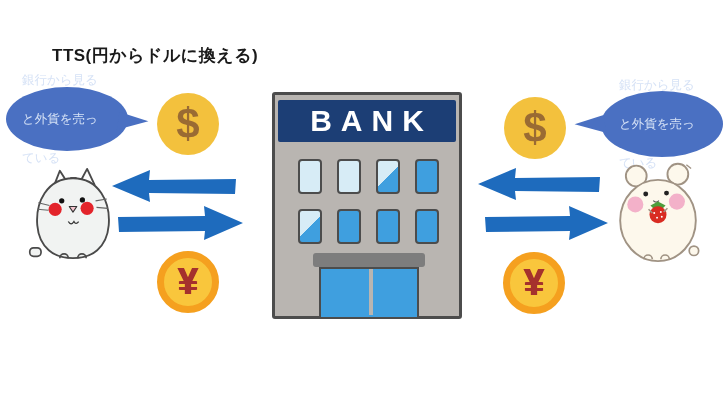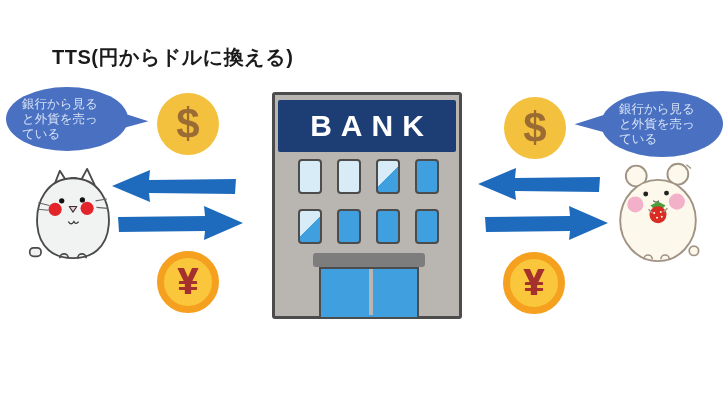--- a/index.html
+++ b/index.html
@@ -16,27 +16,27 @@
     --window-light:#d7ecf6;
     --window-blue:#3f9fdf;
     --outline:#4c4c4c;
     --title-black:#1a1a1a;
   }
   *{margin:0;padding:0;box-sizing:border-box;}
   html,body{background:#fff;}
   body{font-family:"Liberation Sans", sans-serif;}
   .stage{position:relative;width:725px;height:408px;background:#ffffff;overflow:hidden;}
 
-  .title{position:absolute;font-size:20px;font-weight:bold;color:var(--title-black);letter-spacing:0.5px;white-space:nowrap;}
+  .title{position:absolute;font-size:17px;font-weight:bold;color:var(--title-black);letter-spacing:0.5px;white-space:nowrap;}
   .title-left{left:52px;top:44px;}
   .title-right{left:424px;top:44px;}
 
   
   .bubble{position:absolute;background:var(--bubble-blue);border-radius:50%;color:var(--bubble-text);
-          font-size:12.5px;line-height:15px;display:flex;flex-direction:column;justify-content:center;}
+          font-size:12.5px;line-height:15px;display:flex;flex-direction:column;justify-content:center;gap:24px;}
   .bubble-left{left:6px;top:87px;width:122px;height:64px;padding-left:16px;}
   .bubble-right{left:601px;top:91px;width:122px;height:66px;padding-left:18px;}
   .bubble-tail{position:absolute;width:0;height:0;}
   .tail-left{left:118px;top:114px;border-left:30px solid var(--bubble-blue);
              border-top:5px solid transparent;border-bottom:13px solid transparent;transform:rotate(8deg);}
   .tail-right{left:575px;top:117px;border-right:30px solid var(--bubble-blue);
               border-top:5px solid transparent;border-bottom:13px solid transparent;transform:rotate(-8deg);}
 
   
   .coin{position:absolute;width:62px;height:62px;border-radius:50%;display:flex;align-items:center;justify-content:center;}
@@ -49,21 +49,21 @@
   .yen-left{left:157px;top:251px;}
   .dollar-right{left:504px;top:97px;}
   .yen-right{left:503px;top:252px;}
 
   .arrow{position:absolute;}
   .arrow svg{display:block;}
 
   
   .bank{position:absolute;left:272px;top:92px;width:190px;height:227px;background:var(--bank-gray);
         border:3px solid var(--outline);border-radius:3px;}
-  .bank-sign{position:absolute;left:3px;top:5px;right:3px;height:52px;background:var(--bank-navy);
+  .bank-sign{position:absolute;left:3px;top:5px;right:3px;height:42px;background:var(--bank-navy);
              border-radius:2px;display:flex;align-items:center;justify-content:center;}
   .bank-sign .sign-text{color:#ffffff;font-size:30px;font-weight:900;letter-spacing:9px;padding-left:9px;}
   .window{position:absolute;width:24px;height:35px;border:2px solid var(--outline);border-radius:4px;}
   .w-light{background:var(--window-light);}
   .w-blue{background:var(--window-blue);}
   .w-diag{background:linear-gradient(135deg,var(--window-light) 49%,var(--window-blue) 51%);}
   .row1{top:64px;} .row2{top:114px;}
   .c1{left:23px;} .c2{left:62px;} .c3{left:101px;} .c4{left:140px;}
   .door-lintel{position:absolute;left:38px;top:158px;width:112px;height:14px;background:#7d7d7d;border-radius:3px;}
   .door{position:absolute;left:44px;top:172px;width:100px;height:50px;background:var(--window-blue);

